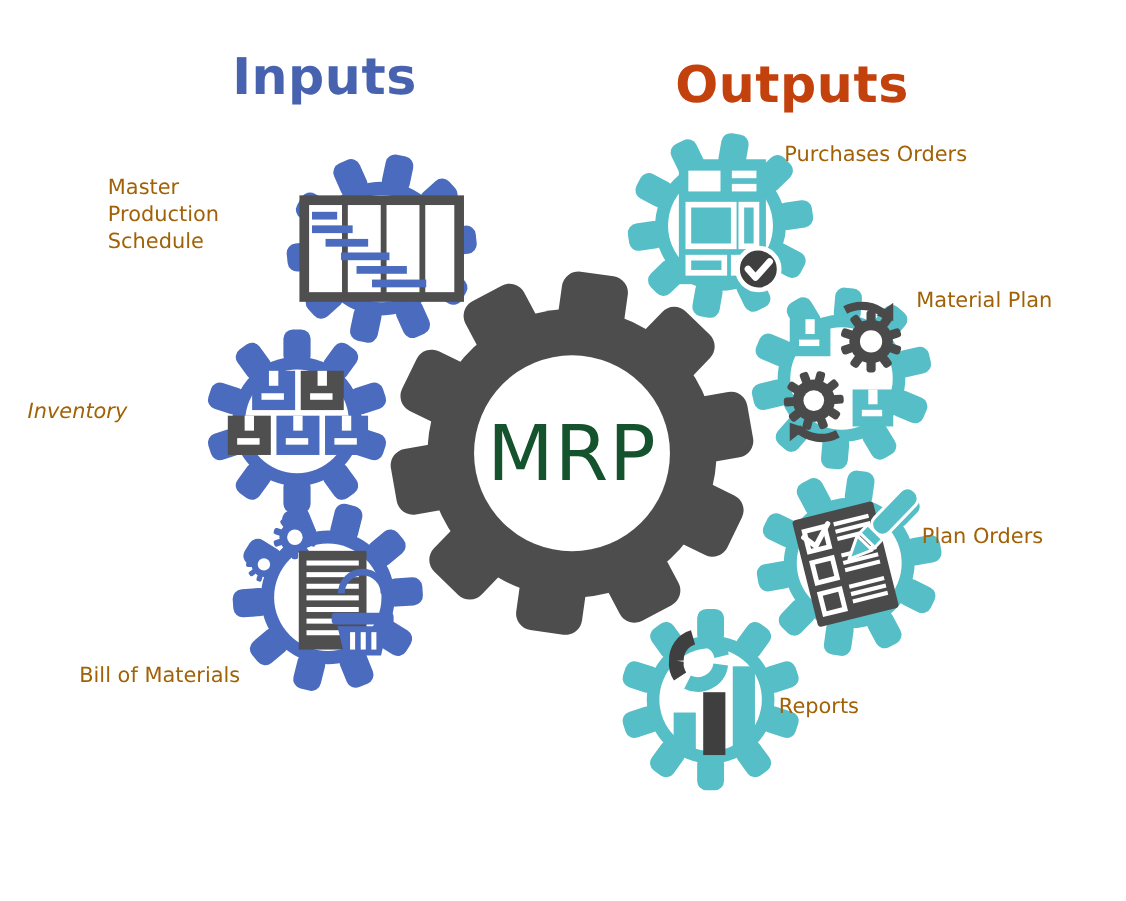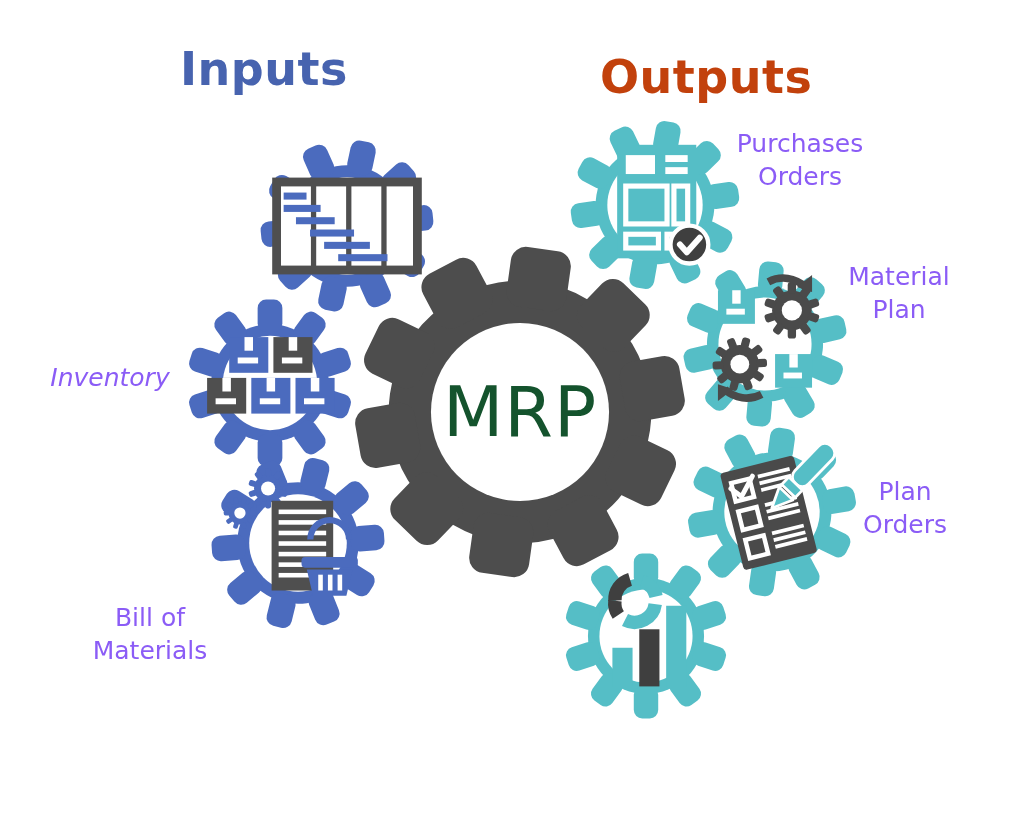--- a/index.html
+++ b/index.html
@@ -8,38 +8,37 @@
     width:1024px;
     height:819px;
     background:#ffffff;
     overflow:hidden;
     font-family:"DejaVu Sans","Liberation Sans",sans-serif;
   }
   .title{
     position:absolute;
     font-size:46px;
     font-weight:600;
-    text-align:left;
+    text-align:center;
     letter-spacing:0.5px;
   }
   .title-inputs{left:180px;top:42px;width:230px;color:#4763AF;}
   .title-outputs{left:600px;top:50px;width:240px;color:#c2410c;}
   .gear{position:absolute;}
   .gear svg{display:block;width:100%;height:100%;}
   .icon{
     position:absolute;
     inset:0;
     margin:auto;
   }
   .label{
     position:absolute;
-    color:#8b5cf6;
-    font-size:25px;
+    color:#a16207;
+    font-size:19px;
     line-height:1.3;
-    text-align:center;
   }
   .label-mps{left:98px;top:158px;width:164px;}
   .label-inventory{left:25px;top:362px;width:170px;font-style:italic;}
   .label-bom{left:72px;top:554px;width:156px;margin-top:48px;}
   .label-purchases{left:713px;top:128px;width:174px;}
   .label-material{left:833px;top:261px;width:132px;}
   .label-work{left:838px;top:476px;width:134px;}
   .label-reports{left:708px;top:630px;width:160px;}
   .mrp-text{
     position:absolute;
@@ -272,19 +271,21 @@
         <path d="M33.5 37.5 a12.5 12.5 0 0 1 -2 -8.5" stroke="#3F3F3F"></path>
         <path d="M47.5 17.5 a12.5 12.5 0 0 1 8.5 9" stroke="#55BEC6"></path>
         <path d="M55.5 31 a12.5 12.5 0 0 1 -18 9.5" stroke="#55BEC6"></path>
       </g>
       <rect x="30" y="57" width="12" height="23" fill="#55BEC6"></rect>
       <rect x="46" y="46" width="12" height="34" fill="#3F3F3F"></rect>
       <rect x="62" y="32" width="12" height="48" fill="#55BEC6"></rect>
     </svg>
   </div>
 
+  <div class="label label-mps">Master Production Schedule</div>
   <div class="label label-inventory">Inventory</div>
   <div class="label label-bom">Bill of Materials</div>
   <div class="label label-purchases">Purchases Orders</div>
   <div class="label label-material">Material Plan</div>
   <div class="label label-work">Plan Orders</div>
+  <div class="label label-reports">Reports</div>
 
 </div>
 
 </body></html>

